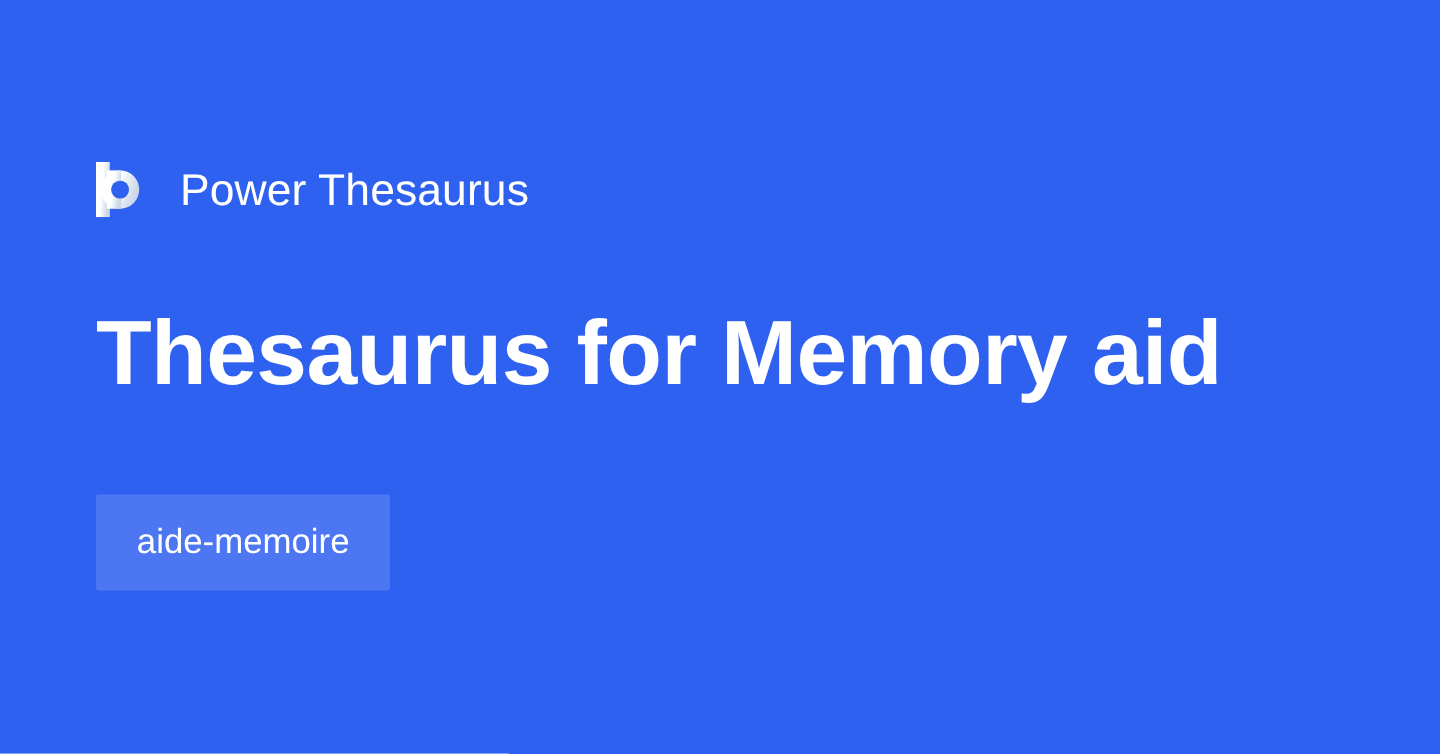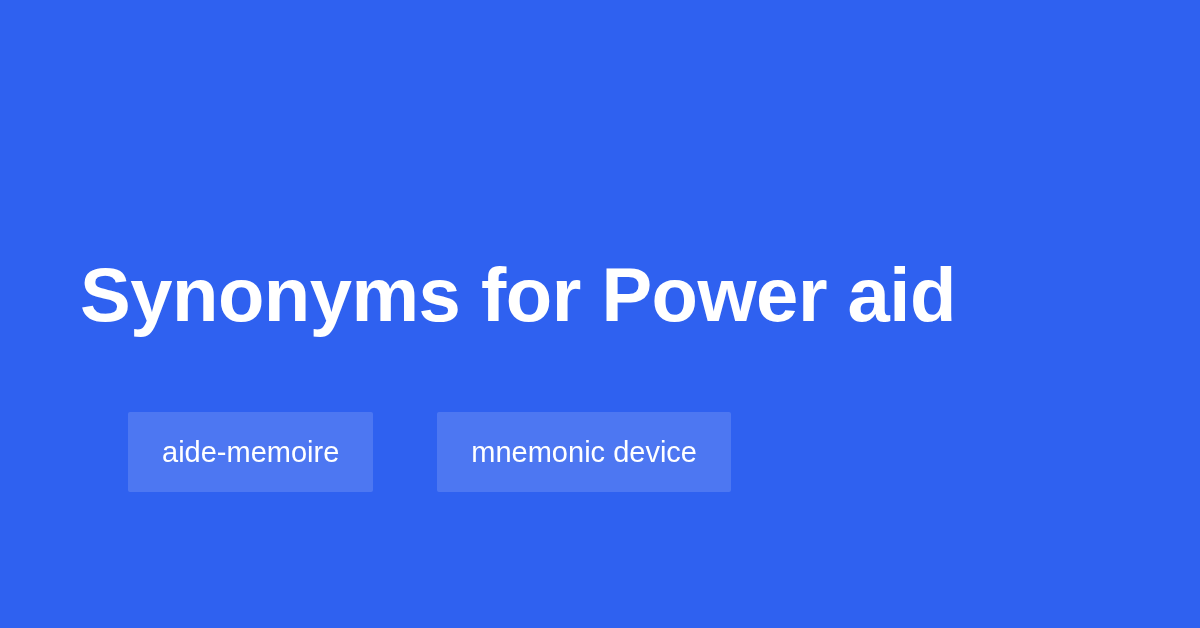--- a/index.html
+++ b/index.html
@@ -81,29 +81,49 @@
     justify-content: center;
     padding: 0 34px;
     background: rgba(255, 255, 255, 0.145);
     color: #FFFFFF;
     font-size: 29px;
     font-weight: 400;
     line-height: 1;
     white-space: nowrap;
     border-radius: 2px;
     box-sizing: border-box;
-    margin-left: 48px;
   }
 </style>
 </head>
 <body>
 
 <div class="og-card">
 
+  <div class="brand">
+    <span class="brand-logo-wrap">
+      <svg class="brand-logo" viewBox="0 0 44 46" xmlns="http://www.w3.org/2000/svg" aria-hidden="true">
+        <defs>
+          <linearGradient id="logoGrad" x1="0" y1="0" x2="1" y2="0.35">
+            <stop offset="0%" stop-color="#FFFFFF"></stop>
+            <stop offset="52%" stop-color="#FDFEFF"></stop>
+            <stop offset="100%" stop-color="#CBD7E8"></stop>
+          </linearGradient>
+        </defs>
 
-  <h1 class="headline">Synonyms for Power aid</h1>
+        <rect x="0" y="0" width="11.5" height="46" fill="url(#logoGrad)"></rect>
+
+        <path fill="url(#logoGrad)" d="M20 7 A16 16 0 1 1 20 39 A16 16 0 1 1 20 7 Z
+                 M20 15.6 A7.4 7.4 0 1 0 20 30.4 A7.4 7.4 0 1 0 20 15.6 Z" fill-rule="evenodd"></path>
+
+        <rect x="9" y="7" width="12" height="32" fill="url(#logoGrad)"></rect>
+        <circle cx="20" cy="23" r="7.4" fill="#2F61F0"></circle>
+      </svg>
+    </span>
+    <span class="brand-name">Power Thesaurus</span>
+  </div>
+
+  <h1 class="headline">Thesaurus for Memory aid</h1>
 
   <div class="chips">
     <span class="chip">aide-memoire</span>
-    <span class="chip">mnemonic device</span>
   </div>
 
 </div>
 
 </body></html>

